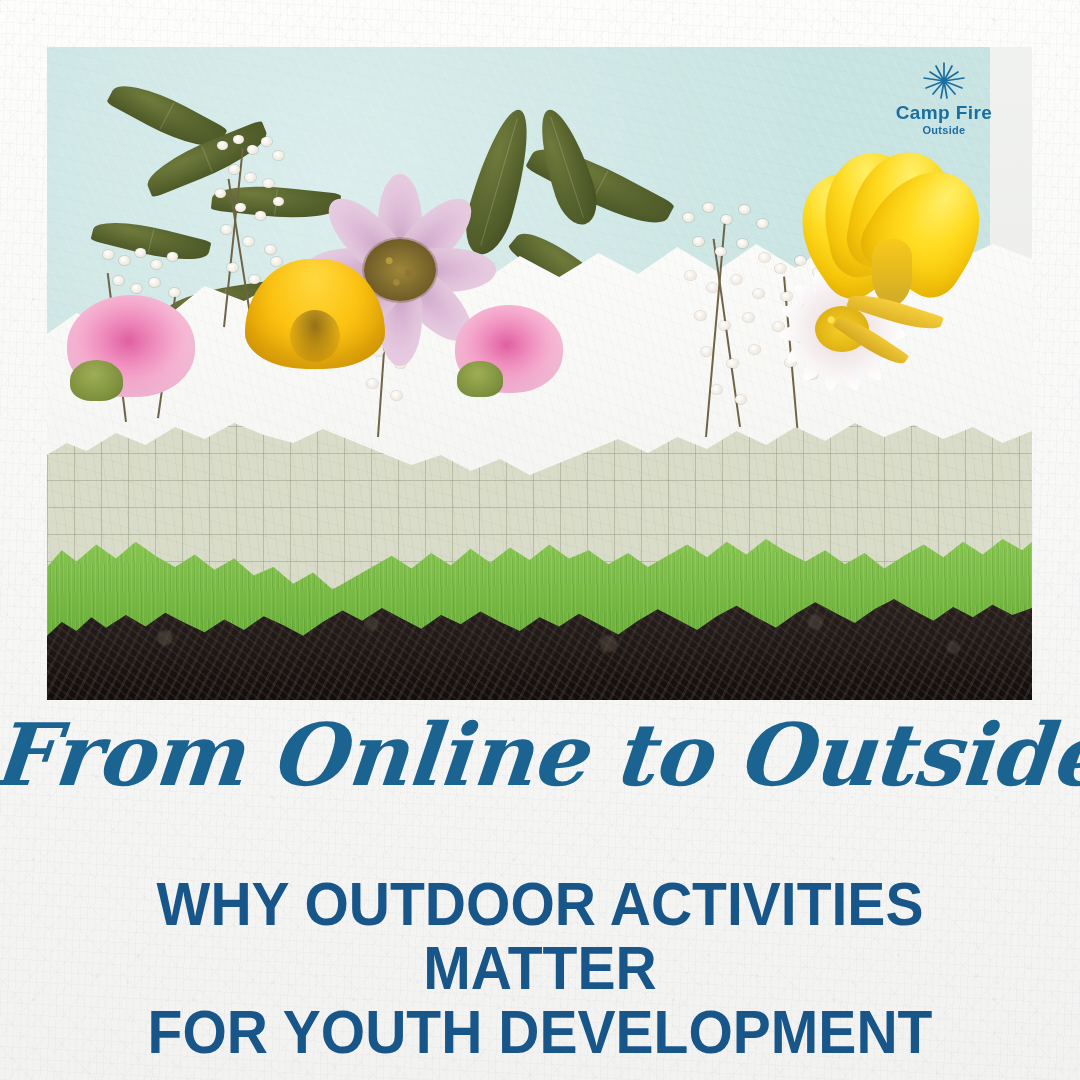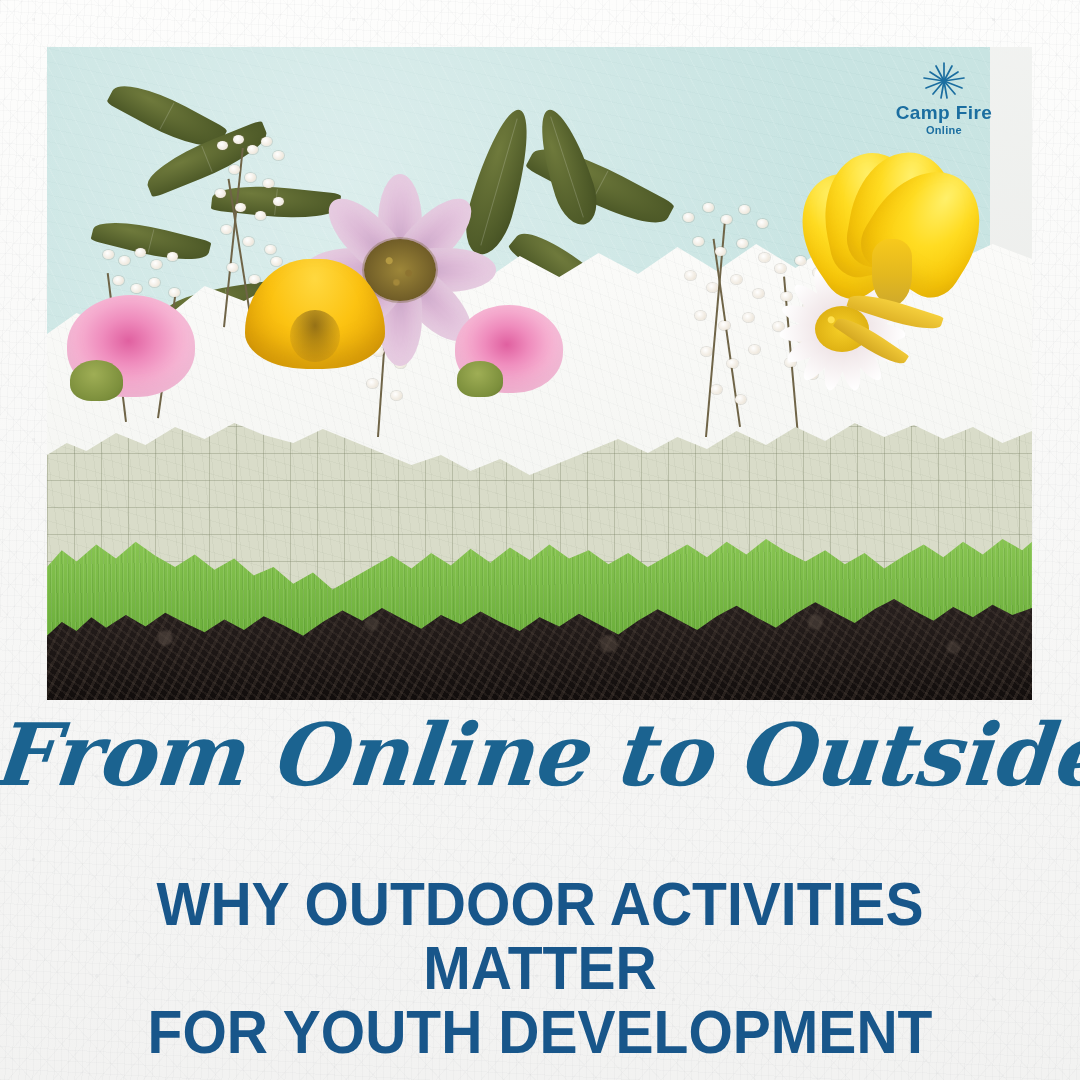--- a/index.html
+++ b/index.html
@@ -507,21 +507,21 @@
           <line x1="23" y1="20" x2="15" y2="5"></line>
           <line x1="23" y1="20" x2="9" y2="11"></line>
           <line x1="23" y1="20" x2="3" y2="17"></line>
           <line x1="23" y1="20" x2="5" y2="27"></line>
           <line x1="23" y1="20" x2="12" y2="33"></line>
           <line x1="23" y1="20" x2="20" y2="37"></line>
         </g>
         <circle cx="23" cy="20" r="2.4" fill="#1b6ea0"></circle>
       </svg>
       <div class="nm">Camp Fire</div>
-      <div class="sub">Online</div>
+      <div class="sub">Outside</div>
     </div>
 
   </div>
 
   <div id="script-title">From Online to Outside:</div>
 
   <div id="subtitle">
     <span class="l">WHY OUTDOOR ACTIVITIES MATTER</span>
     <span class="l">FOR YOUTH DEVELOPMENT</span>
   </div>

